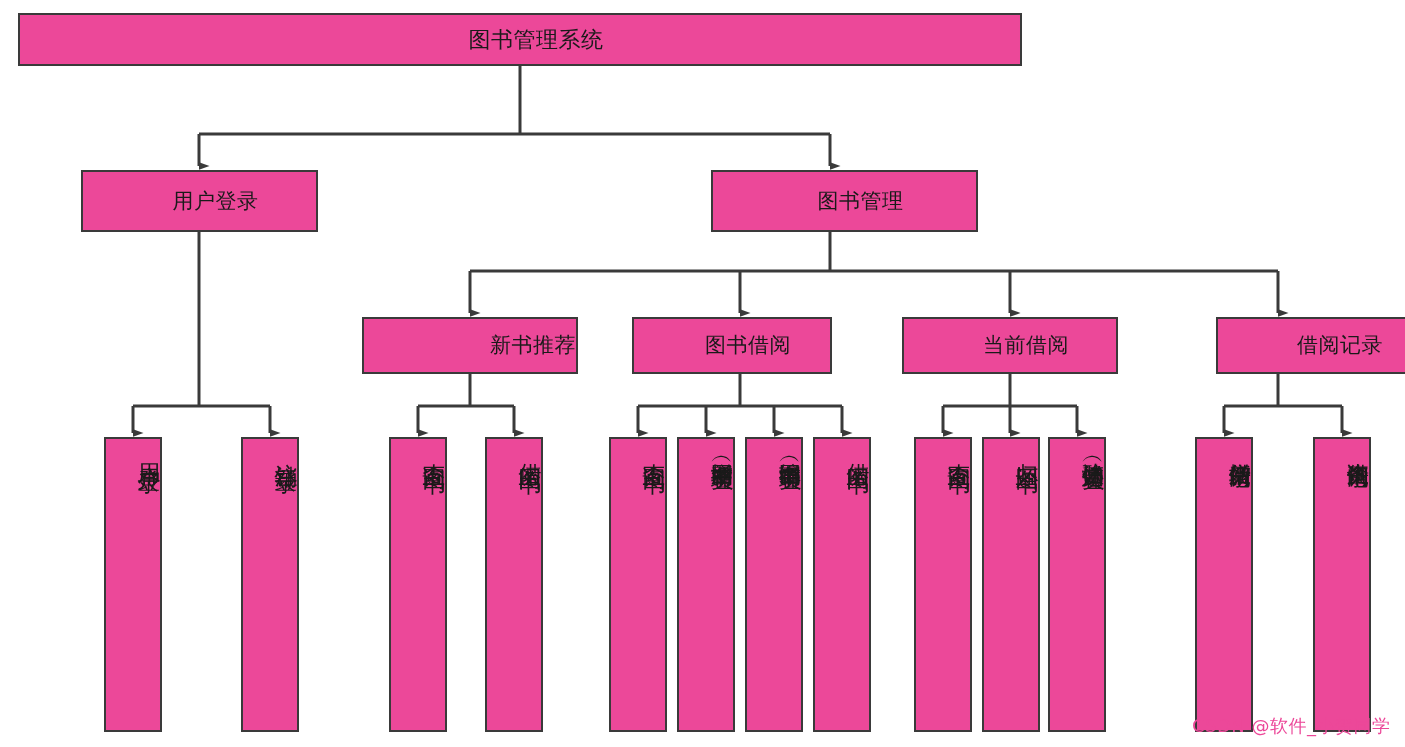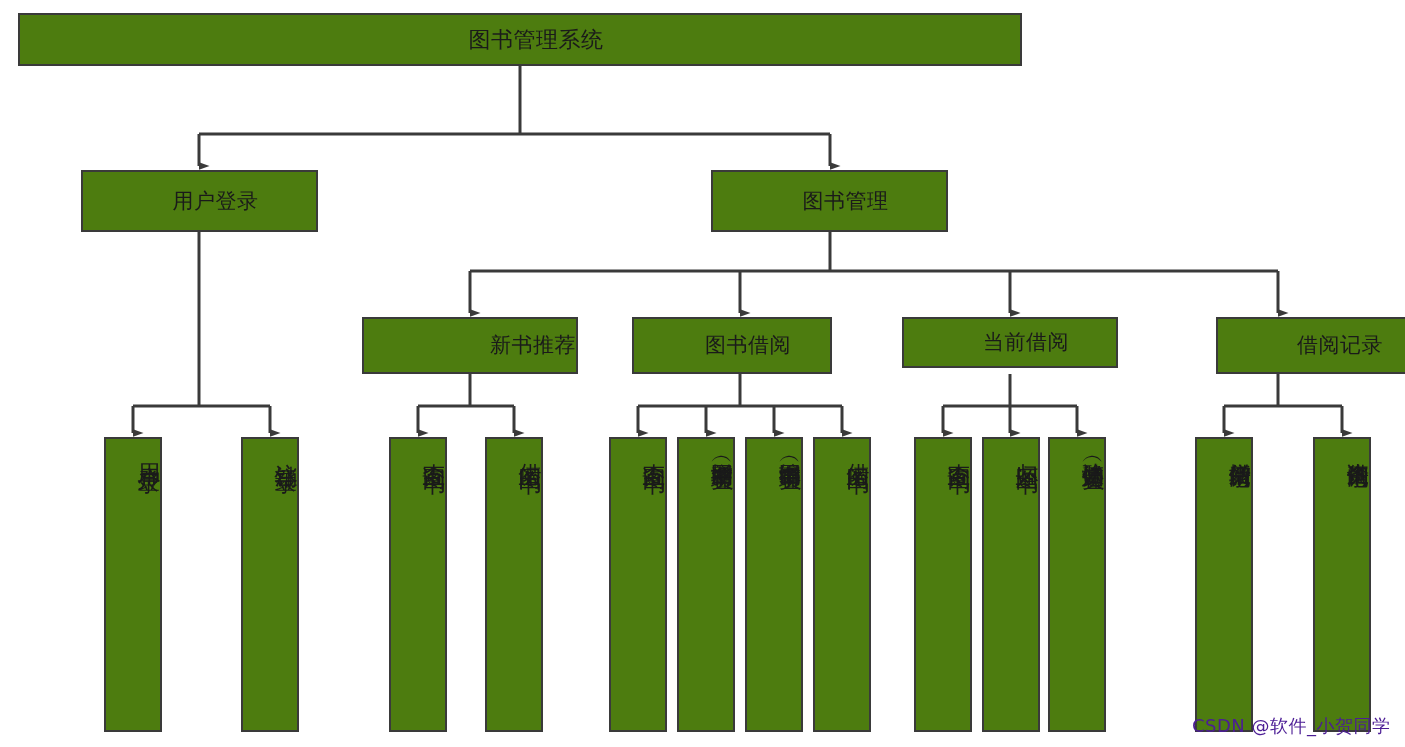--- a/index.html
+++ b/index.html
@@ -19,21 +19,21 @@
     position: absolute;
     left: 0;
     top: 0;
     width: 1405px;
     height: 747px;
     pointer-events: none;
   }
   .node {
     position: absolute;
     box-sizing: border-box;
-    background: #4d7c0f;
+    background: #ec4899;
     border: 2.5px solid #3a3a3a;
     display: flex;
     align-items: center;
     justify-content: center;
     color: #1a1a1a;
     z-index: 2;
     padding-left: 32px;
   }
   .node-label {
     display: block;
@@ -65,21 +65,21 @@
   }
   .leaf.tall-text .node-label {
     font-size: 22px;
     letter-spacing: 1px;
   }
   .watermark {
     position: absolute;
     left: 1192px;
     top: 714px;
     font-size: 18px;
-    color: #4c1d95;
+    color: #ec4899;
     letter-spacing: 0.5px;
     white-space: nowrap;
     z-index: 5;
   }
 </style>
 </head>
 <body>
 
 <div id="canvas">
 
@@ -137,33 +137,33 @@
   </svg>
 
   <div class="node horiz root" style="left:18px; top:13px; width:1004px; height:53px;">
     <span class="node-label">图书管理系统</span>
   </div>
 
   <div class="node horiz" style="left:81px; top:170px; width:237px; height:62px;">
     <span class="node-label">用户登录</span>
   </div>
 
-  <div class="node horiz" style="left:711px; top:170px; width:237px; height:62px;">
+  <div class="node horiz" style="left:711px; top:170px; width:267px; height:62px;">
     <span class="node-label">图书管理</span>
   </div>
 
   <div class="node horiz" style="left:362px; top:317px; width:216px; height:57px;justify-content:flex-end;">
     <span class="node-label">新书推荐</span>
   </div>
 
   <div class="node horiz" style="left:632px; top:317px; width:200px; height:57px;">
     <span class="node-label">图书借阅</span>
   </div>
 
-  <div class="node horiz" style="left:902px; top:317px; width:216px; height:51px;">
+  <div class="node horiz" style="left:902px; top:317px; width:216px; height:57px;">
     <span class="node-label">当前借阅</span>
   </div>
 
   <div class="node horiz" style="left:1172px; top:317px; width:216px; height:57px;margin-left:44px;">
     <span class="node-label">借阅记录</span>
   </div>
 
   <div class="node leaf" style="left:104px; top:437px; width:58px; height:295px;">
     <span class="node-label">用户登录</span>
   </div>

